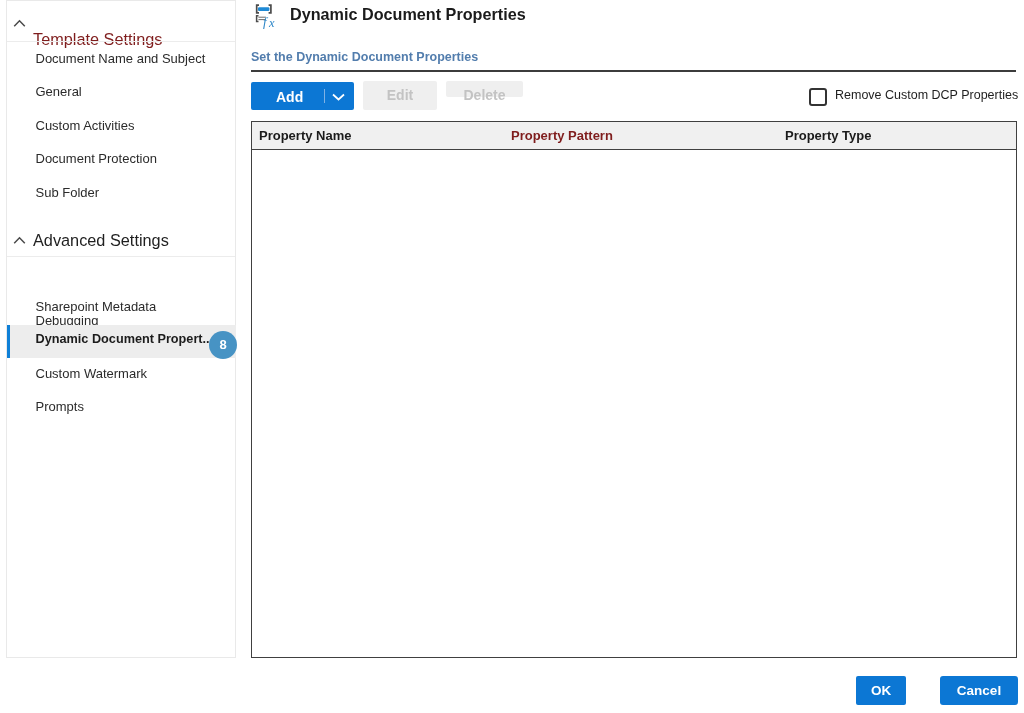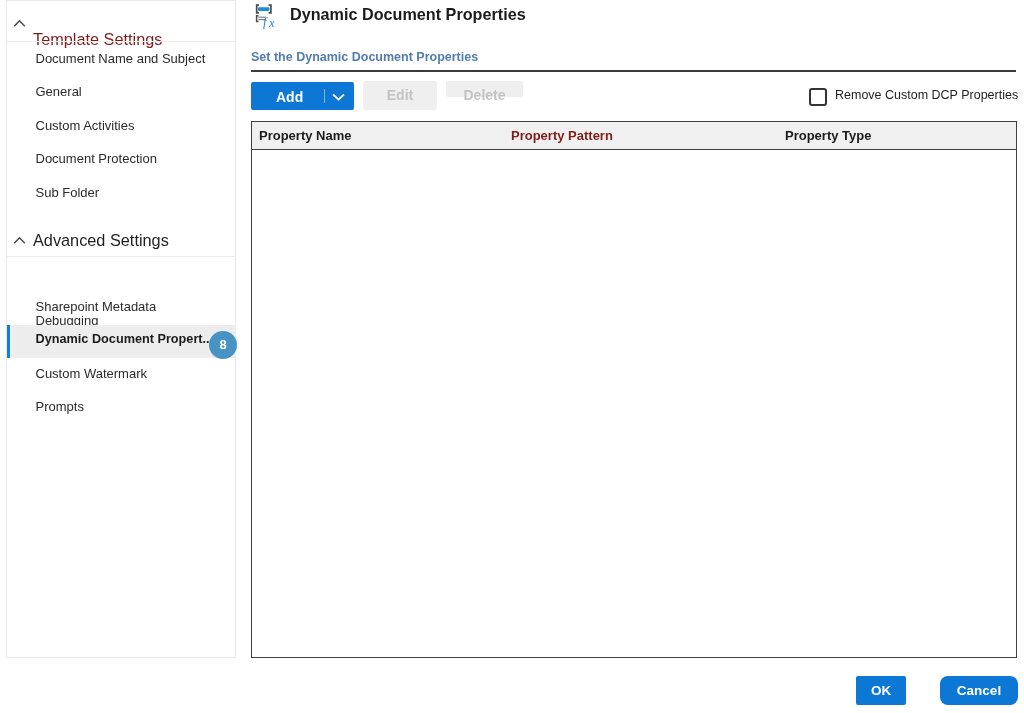--- a/index.html
+++ b/index.html
@@ -69,13 +69,13 @@
 <div class="abs" style="left:809px; top:88px; width:18px; height:18px; border:2px solid #333; border-radius:3px; background:#fff;"></div>
 <div class="abs" style="left:835px; top:87.5px; font-size:12.5px; color:#1e1e1e;">Remove Custom DCP Properties</div>
 
 <div class="abs" style="left:251px; top:121px; width:766px; height:537px; border:1.5px solid #404040; background:#fff;"></div>
 <div class="abs" style="left:251px; top:121px; width:766px; height:29px; border:1.5px solid #404040; background:#f0f0f0;"></div>
 <div class="abs" style="left:259px; top:128px; font-size:13px; font-weight:bold; color:#1b1b1b;">Property Name</div>
 <div class="abs" style="left:511px; top:128px; font-size:13px; font-weight:bold; color:#7f1d1d;">Property Pattern</div>
 <div class="abs" style="left:785px; top:128px; font-size:13px; font-weight:bold; color:#1b1b1b;">Property Type</div>
 
 <div class="abs" style="left:856px; top:676px; width:50px; height:29px; background:#0c77d4; border-radius:2px; color:#fff; font-size:13.5px; font-weight:bold; text-align:center; line-height:29px;">OK</div>
-<div class="abs" style="left:940px; top:676px; width:78px; height:29px; background:#0c77d4; border-radius:8px; color:#fff; font-size:13.5px; font-weight:bold; text-align:center; line-height:29px;">Cancel</div>
+<div class="abs" style="left:940px; top:676px; width:78px; height:29px; background:#0c77d4; border-radius:3px; color:#fff; font-size:13.5px; font-weight:bold; text-align:center; line-height:29px;">Cancel</div>
 
 </body></html>

